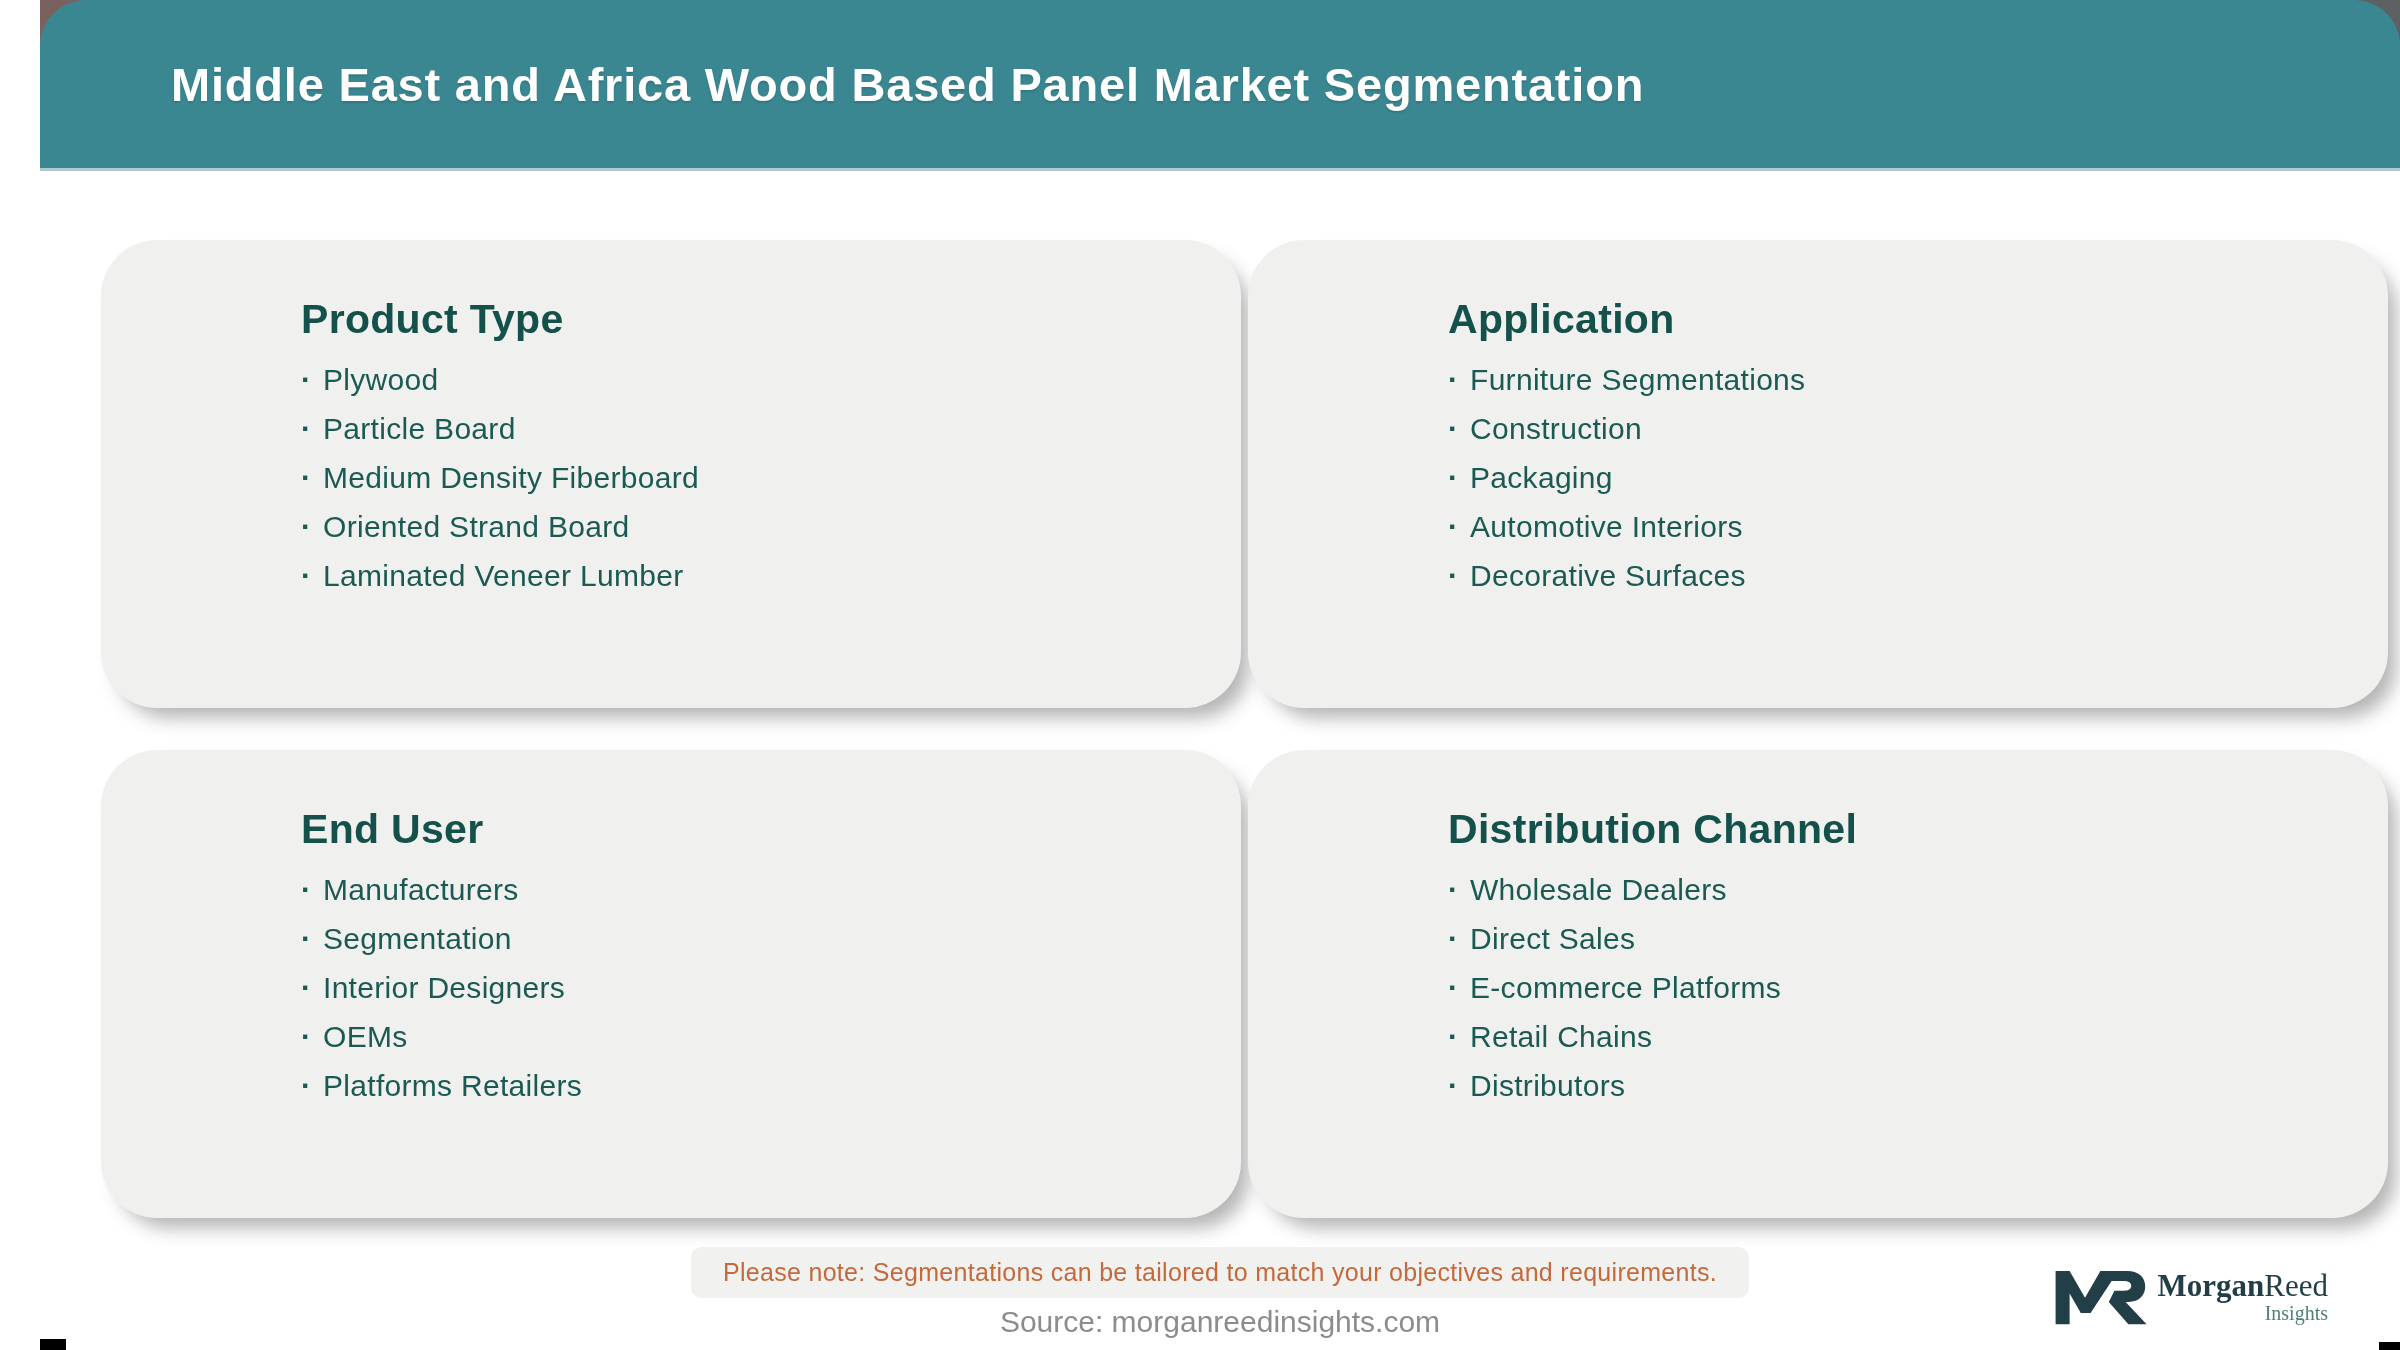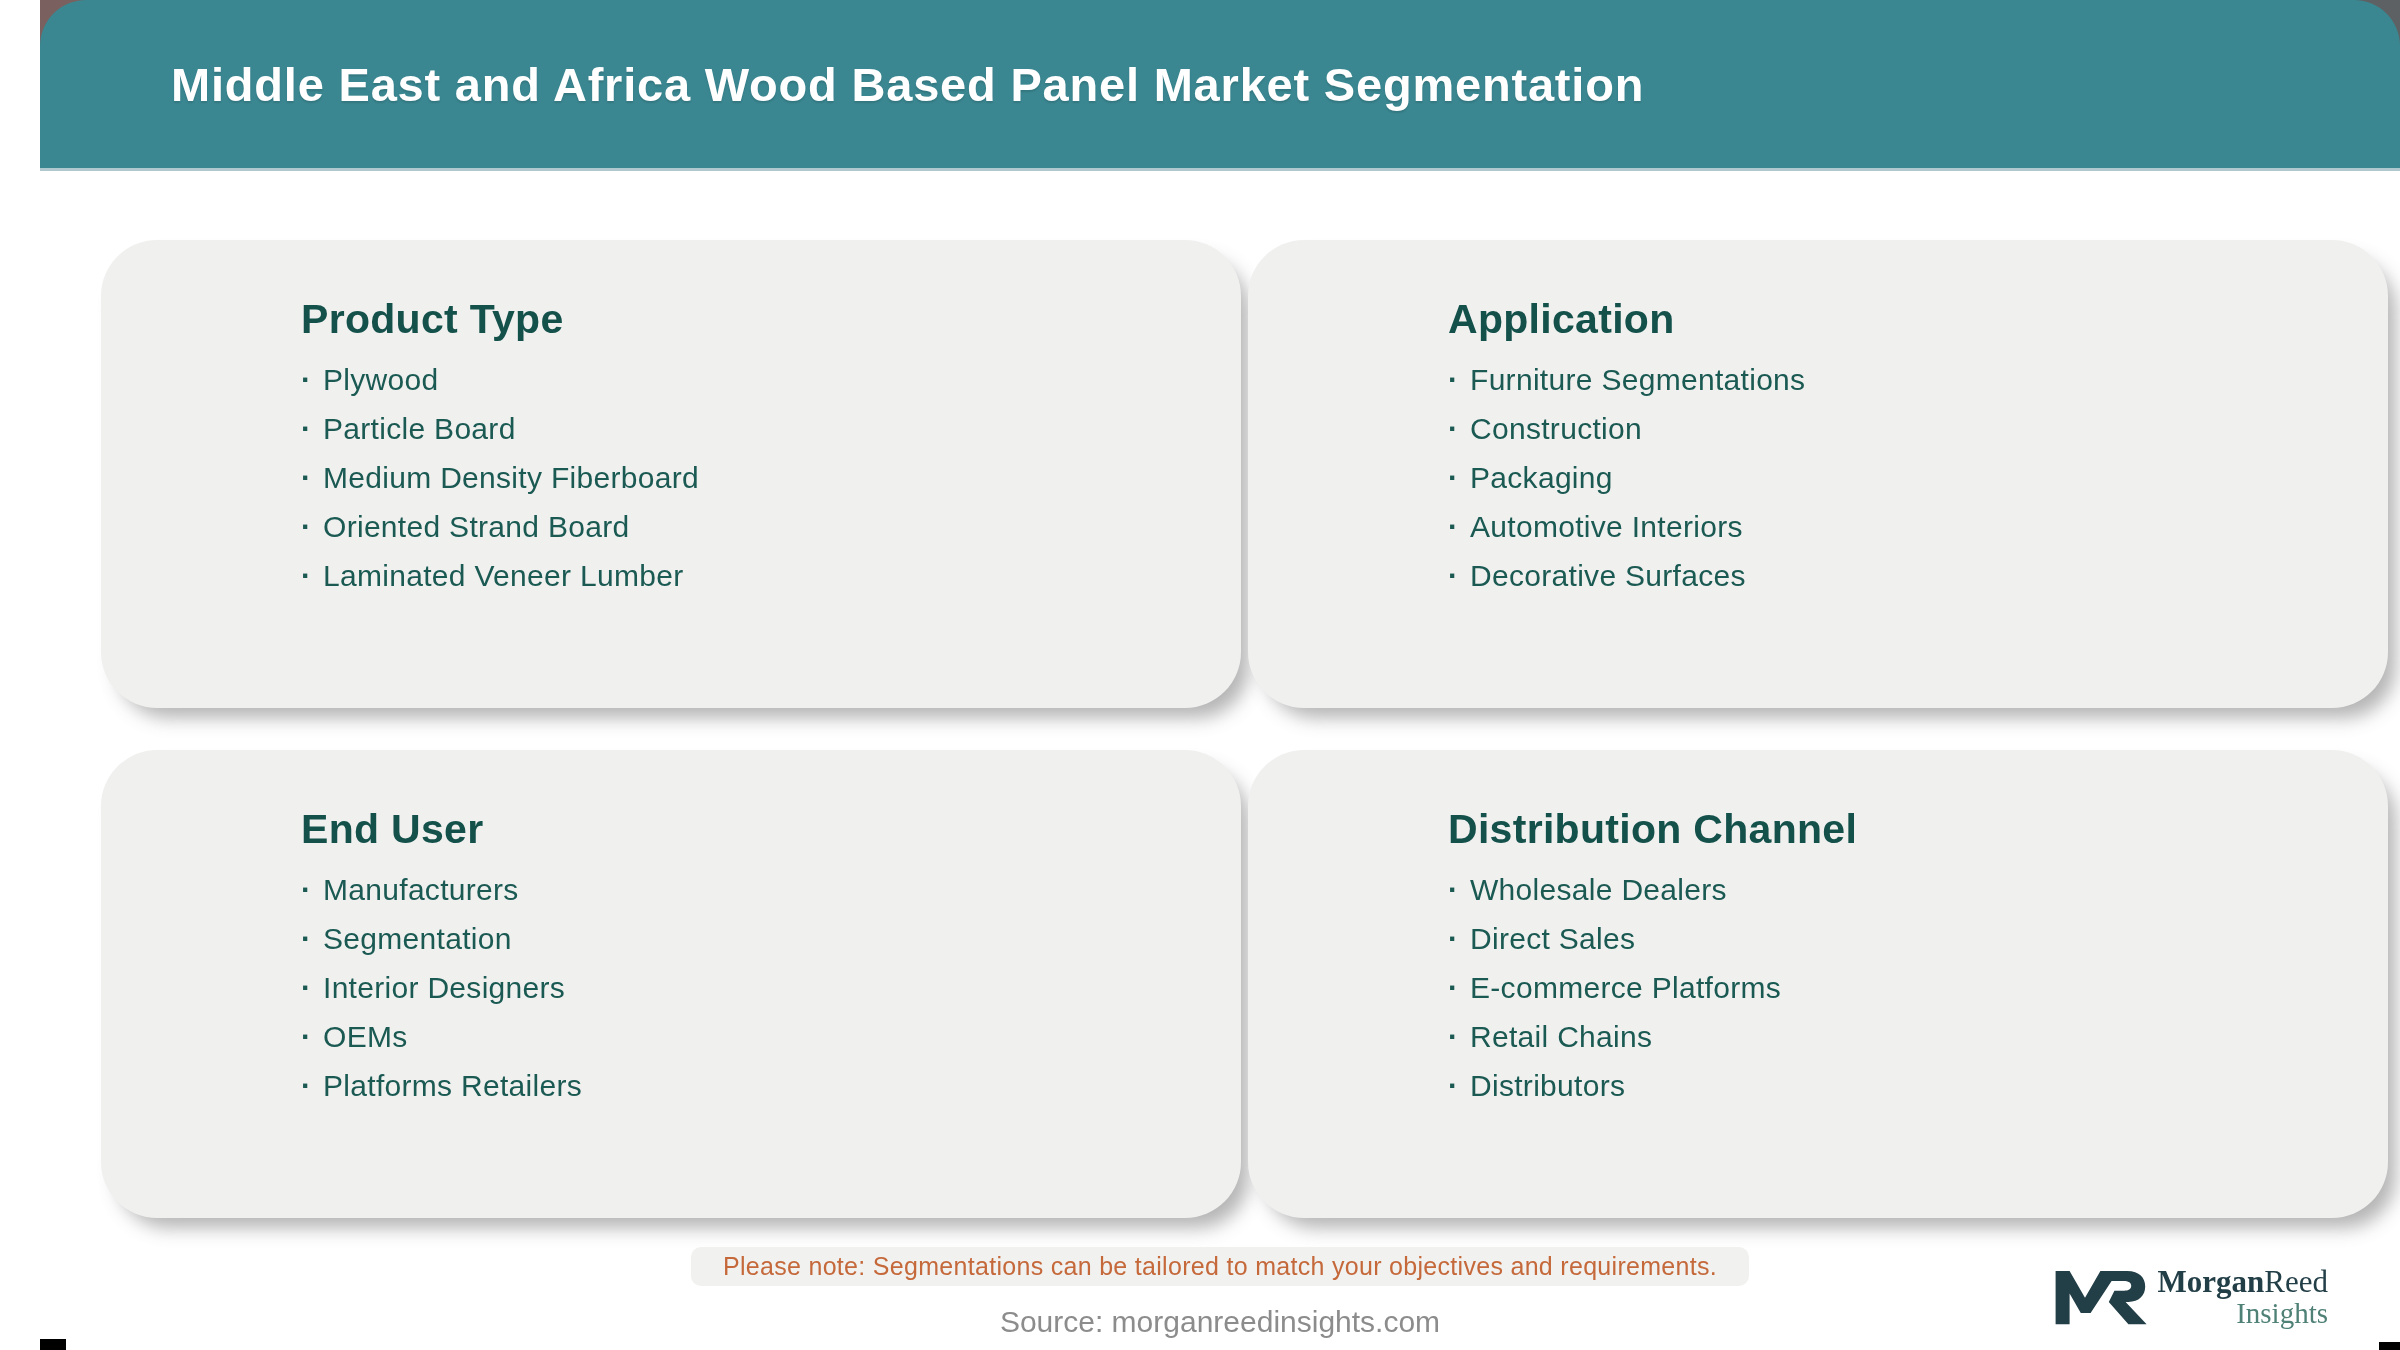--- a/index.html
+++ b/index.html
@@ -58,40 +58,40 @@
   section.card li .bullet {
     width: 22px; flex: 0 0 22px;
     font-weight: bold; font-size: 30px;
     color: var(--item-color);
   }
 
   .note {
     position: absolute; top: 1247px; left: 50%; transform: translateX(-50%);
     background: var(--note-bg);
     border-radius: 10px;
-    padding: 5px 32px;
+    padding: 11px 32px;
     white-space: nowrap;
   }
   .note span { color: var(--note-color); font-size: 25px; letter-spacing: 0.3px; }
 
   .source {
     position: absolute; top: 1305px; left: 0; width: 100%;
     text-align: center;
     color: var(--source-color); font-size: 30px;
   }
 
   .logo {
     position: absolute; right: 72px; top: 1263px;
     display: flex; align-items: center; gap: 10px; text-align: right;
   }
   .logo svg { width: 98px; height: 68px; display: block; }
   .logo-text { font-family: "Liberation Serif", serif; line-height: 1.05; }
   .logo-name { color: var(--logo-dark); font-size: 31px; }
   .logo-name .bold { font-weight: bold; }
-  .logo-tagline { color: var(--logo-teal); font-size: 29px; }
+  .logo-tagline { color: var(--logo-teal); font-size: 20px; }
 
   .crop-mark { position: absolute; background: #000; }
   .crop-mark.bl { left: 0;  bottom: 0; width: 26px; height: 11px; }
   .crop-mark.br { right: 0; bottom: 0; width: 21px; height: 8px; }
 </style>
 </head>
 <body>
 
 <div class="page">
 

